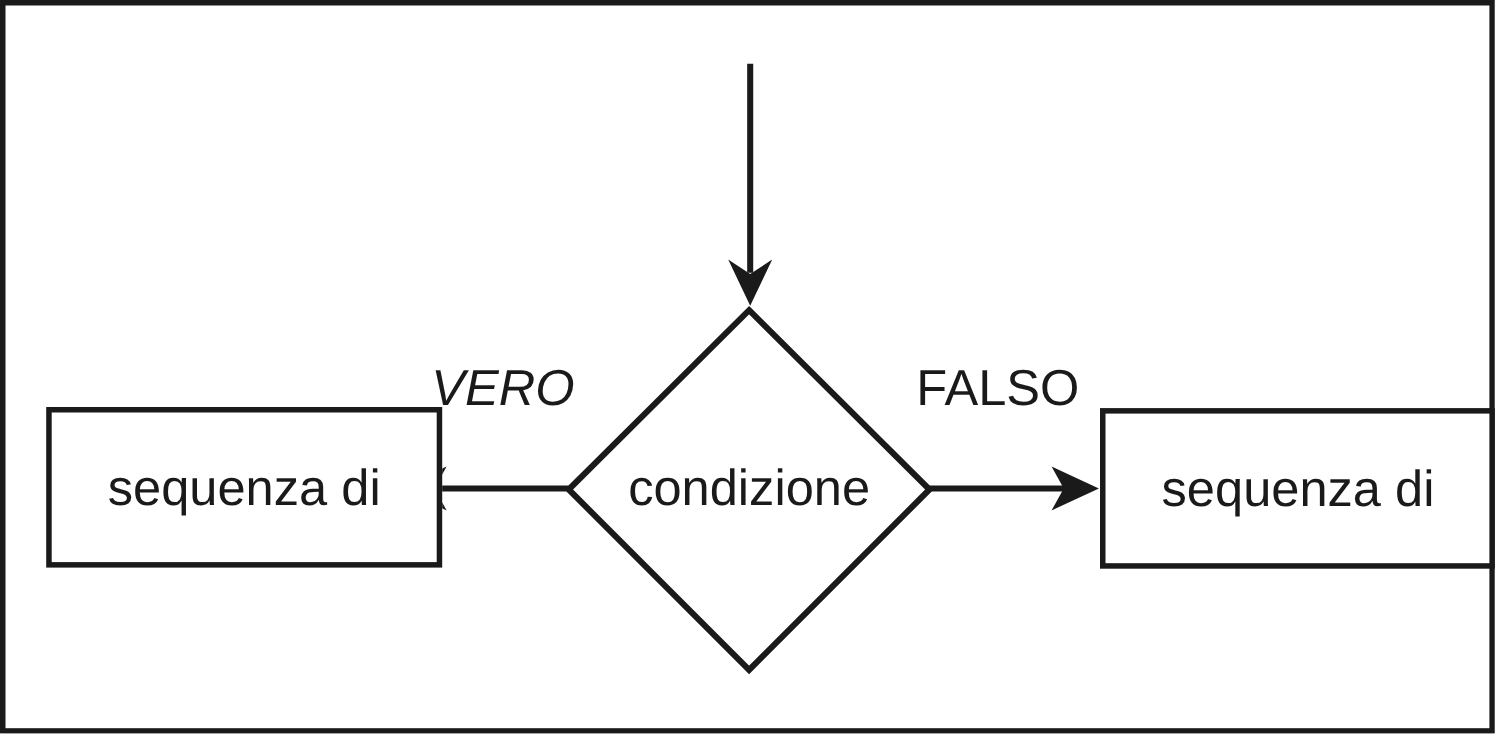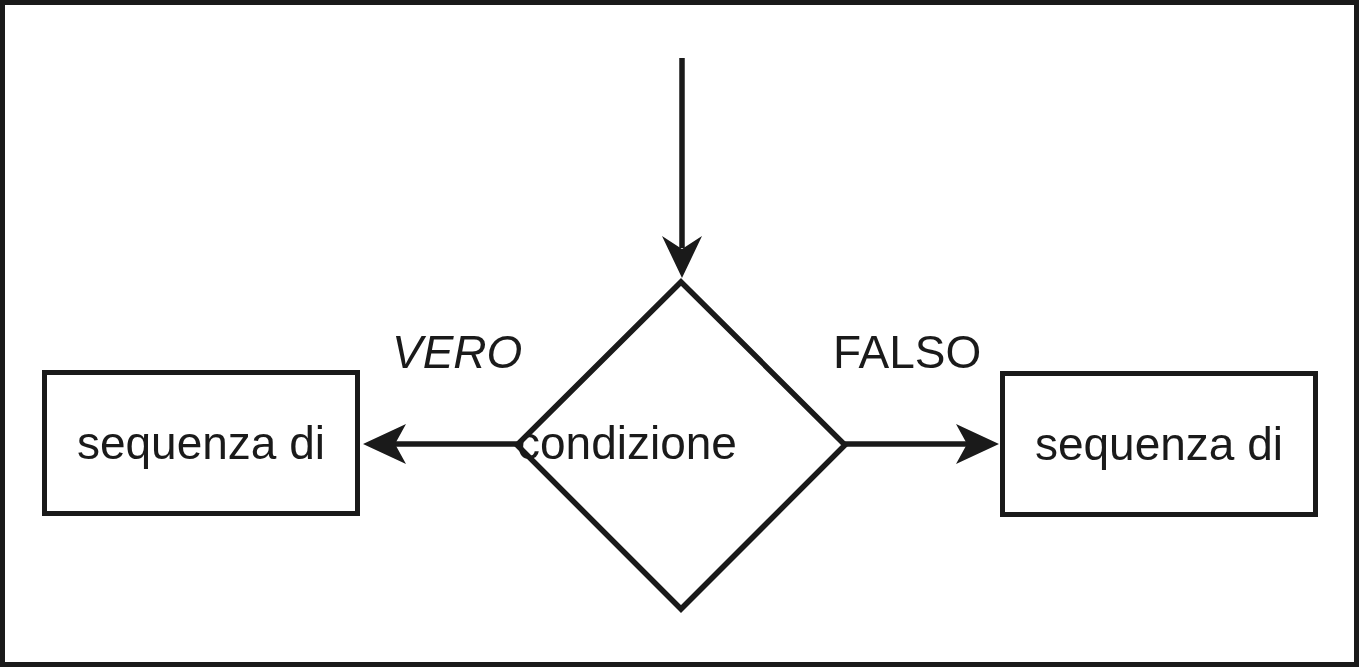--- a/index.html
+++ b/index.html
@@ -24,21 +24,21 @@
     pointer-events: none;
   }
   .graphics {
     position: absolute;
     left: 0; top: 0;
     width: 1359px;
     height: 667px;
   }
   .node-box {
     position: absolute;
-    width: 318px;
+    width: 360px;
     height: 146px;
     border: 5px solid #1a1a1a;
     background: #ffffff;
     box-sizing: border-box;
     display: flex;
     flex-direction: column;
     align-items: center;
     justify-content: center;
     font-size: 46px;
     line-height: 56px;
@@ -55,20 +55,21 @@
   }
   .label-true  { left: 392px; top: 329px; font-style: italic; }
   .label-false { left: 813px; top: 329px; margin-left: 20px; }
   .decision-label {
     position: absolute;
     left: 517px;
     top: 420px;
     width: 328px;
     font-size: 46px;
     line-height: 46px;
+    text-align: center;
     white-space: nowrap;
   }
 </style>
 </head>
 <body>
 
 <div class="canvas">
 
   <svg class="graphics" viewBox="0 0 1359 667">
 

